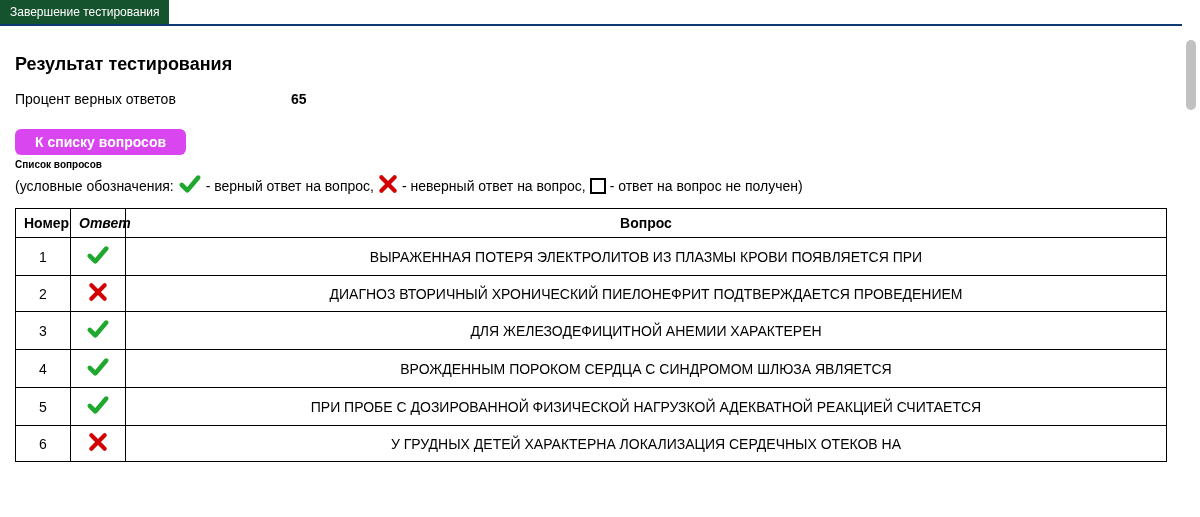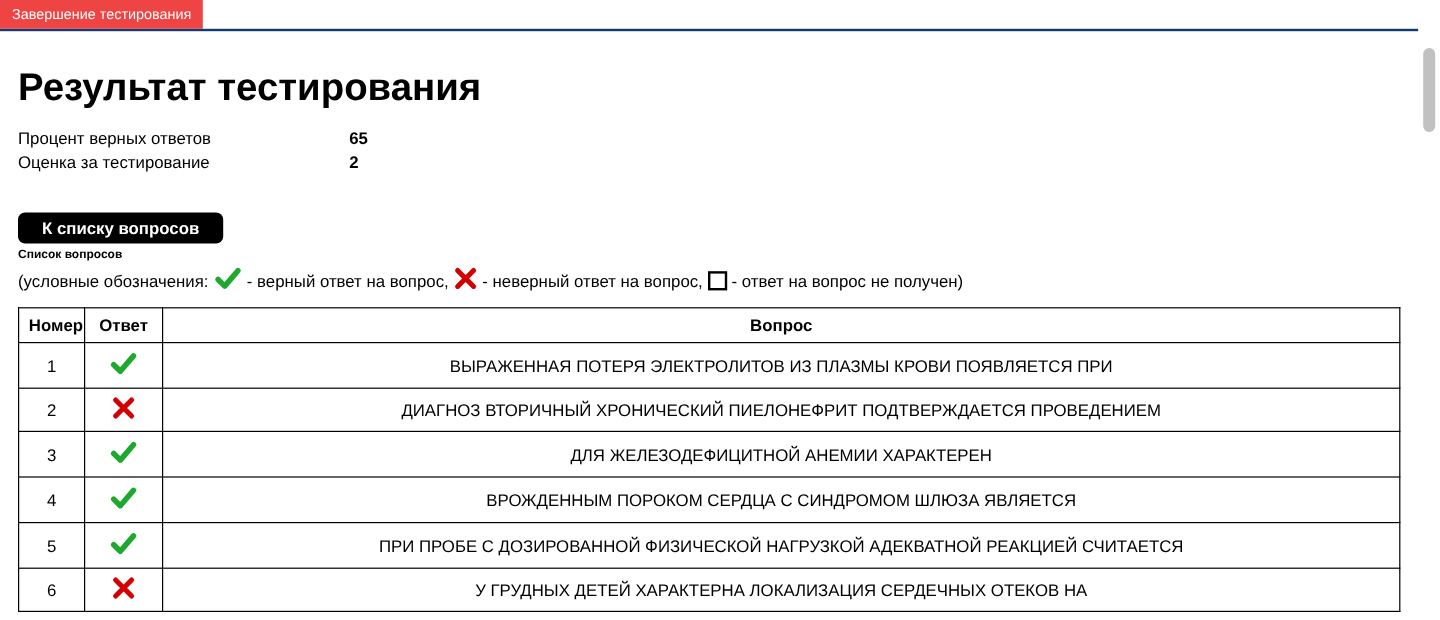--- a/index.html
+++ b/index.html
@@ -26,47 +26,47 @@
       width: 10px;
       height: 70px;
       background: #c1c1c1;
       border-radius: 5px;
     }
     .tab-bar {
       display: flex;
       border-bottom: 2px solid #0f3a73;
     }
     .tab {
-      background: #ef4444;
+      background: #14532d;
       color: #fff;
       padding: 5px 10px;
       font-size: 12px;
       cursor: pointer;
     }
     .content {
       padding: 10px 15px 0 15px;
     }
     h1.page-title {
-      font-size: 32px;
+      font-size: 18px;
       font-weight: bold;
       margin: 18px 0 14px 0;
     }
     .stats-table {
       border-collapse: collapse;
-      margin-bottom: 32px;
+      margin-bottom: 20px;
     }
     .stats-table td {
       padding: 2px 0;
       font-size: 14px;
     }
     .stats-table td.label { width: 270px; }
     .stats-table td.value { font-weight: bold; padding-left: 6px; }
     .btn-primary {
       display: inline-block;
-      background: #000000;
+      background: #d946ef;
       color: #fff;
       border: none;
       border-radius: 6px;
       padding: 5px 20px;
       font-size: 14px;
       font-weight: bold;
       cursor: pointer;
       margin-bottom: 4px;
     }
     .section-heading {
@@ -90,21 +90,21 @@
     .questions-table th,
     .questions-table td {
       border: 1px solid #000;
       padding: 6px 8px;
       text-align: center;
       vertical-align: middle;
       font-size: 14px;
     }
     .questions-table th { font-weight: bold; }
     .col-num { width: 55px; text-align: center; }
-    .col-ans { width: 65px; text-align: center; }
+    .col-ans { width: 55px; text-align: center; font-style: italic; }
     .questions-table td.col-num { text-align: center; }
     .questions-table td.col-ans { text-align: center; }
     .icon-check, .icon-cross, .icon-empty {
       display: inline-block;
       vertical-align: middle;
     }
     .icon-empty {
       width: 16px;
       height: 16px;
       border: 2px solid #000;
@@ -133,24 +133,20 @@
   </div>
 
   <div class="content">
     <h1 class="page-title">Результат тестирования</h1>
 
     <table class="stats-table">
       <tbody id="stats-body">
           <tr>
             <td class="label">Процент верных ответов</td>
             <td class="value">65</td>
-          </tr>
-          <tr>
-            <td class="label">Оценка за тестирование</td>
-            <td class="value">2</td>
           </tr>
         </tbody>
     </table>
 
     <button class="btn-primary">К списку вопросов</button>
     <div class="section-heading">Список вопросов</div>
 
     <div class="legend">
       <span>(условные обозначения:</span>
       <span class="icon-check"><svg class="check-svg">

